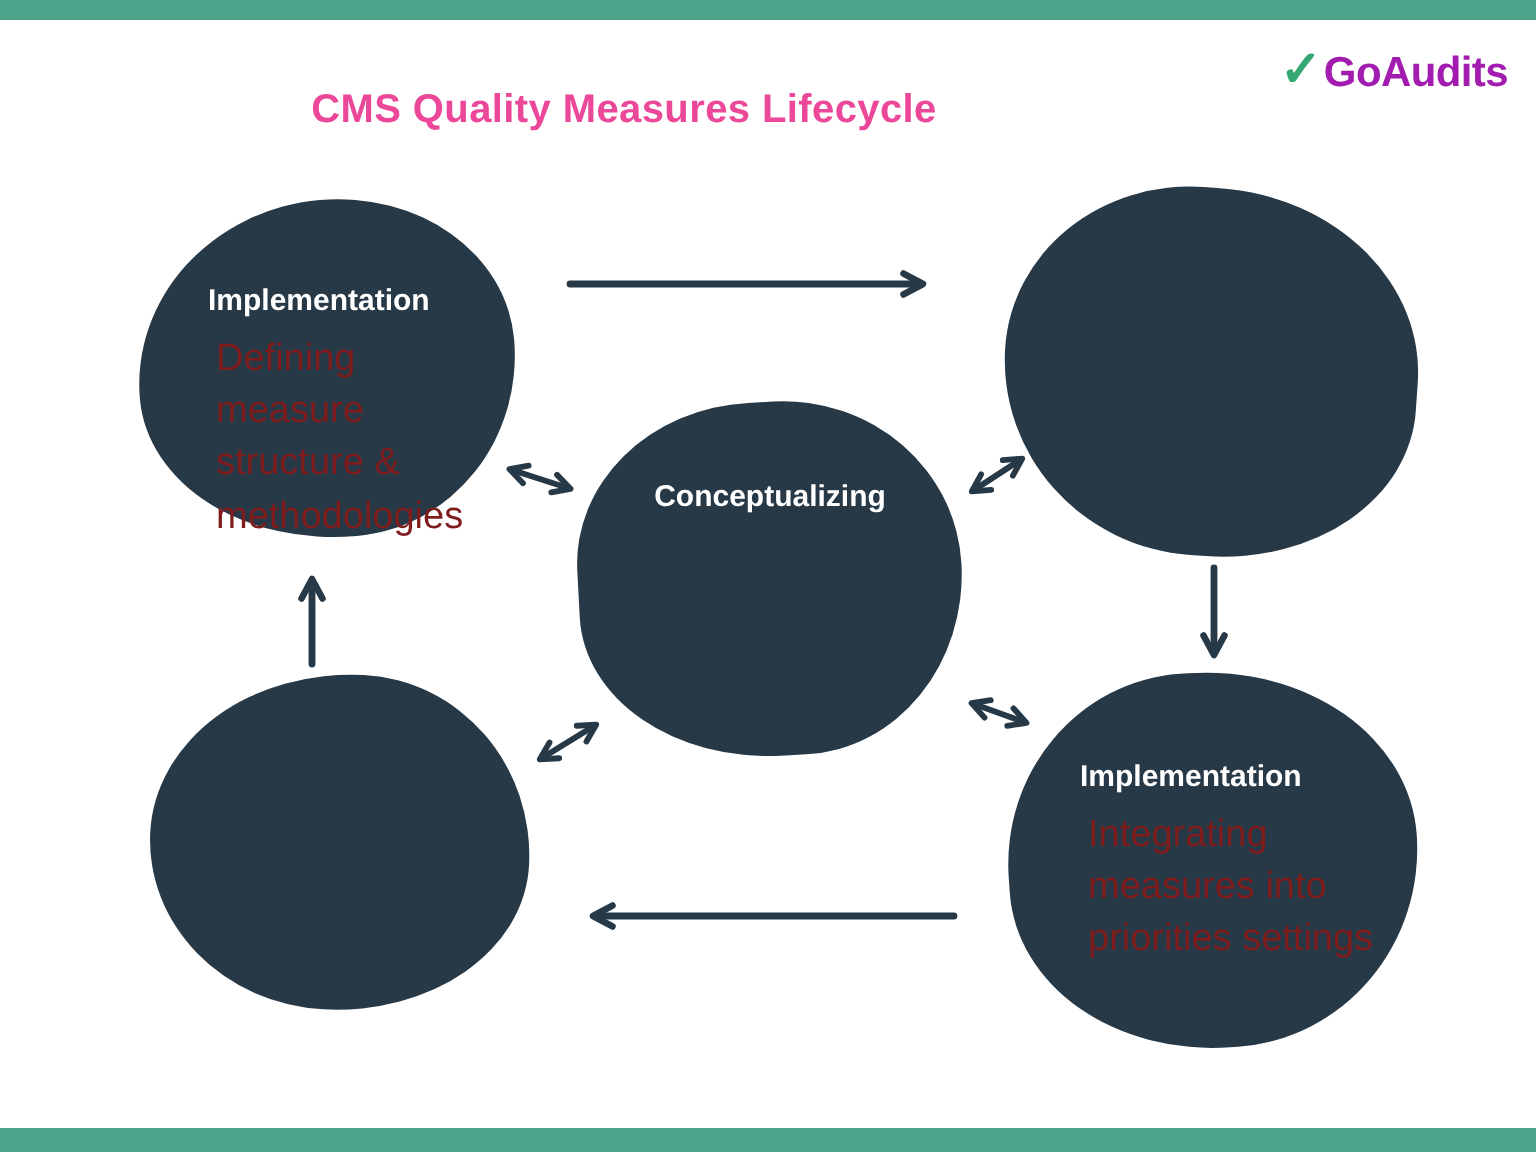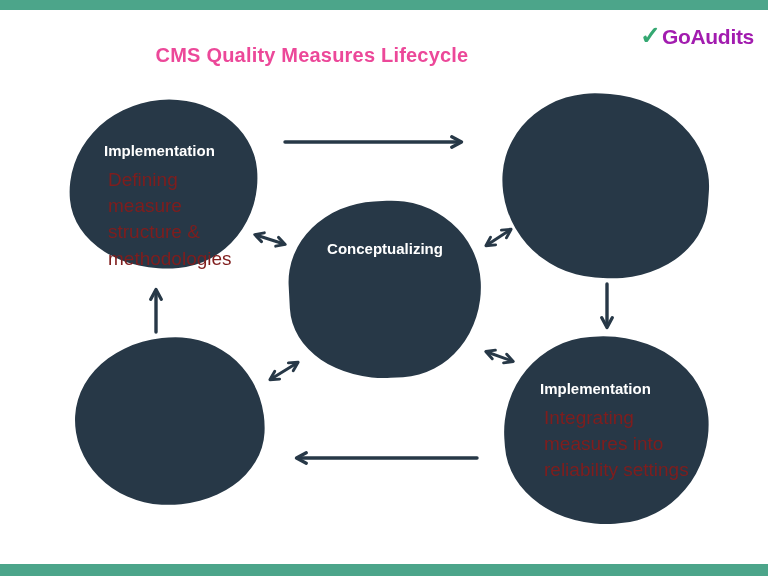--- a/index.html
+++ b/index.html
@@ -88,16 +88,16 @@
     <div class="node-title">Conceptualizing</div>
   </div>
 
   <div class="node-text" style="left:95px;top:378px;width:165px;">
   </div>
 
   <div class="node-text" style="left:540px;top:380px;width:165px;">
     <div class="node-title">Implementation</div>
     <div class="node-desc">Integrating
 measures into
-reliability settings</div>
+priorities settings</div>
   </div>
 
 </div>
 
 </body></html>

